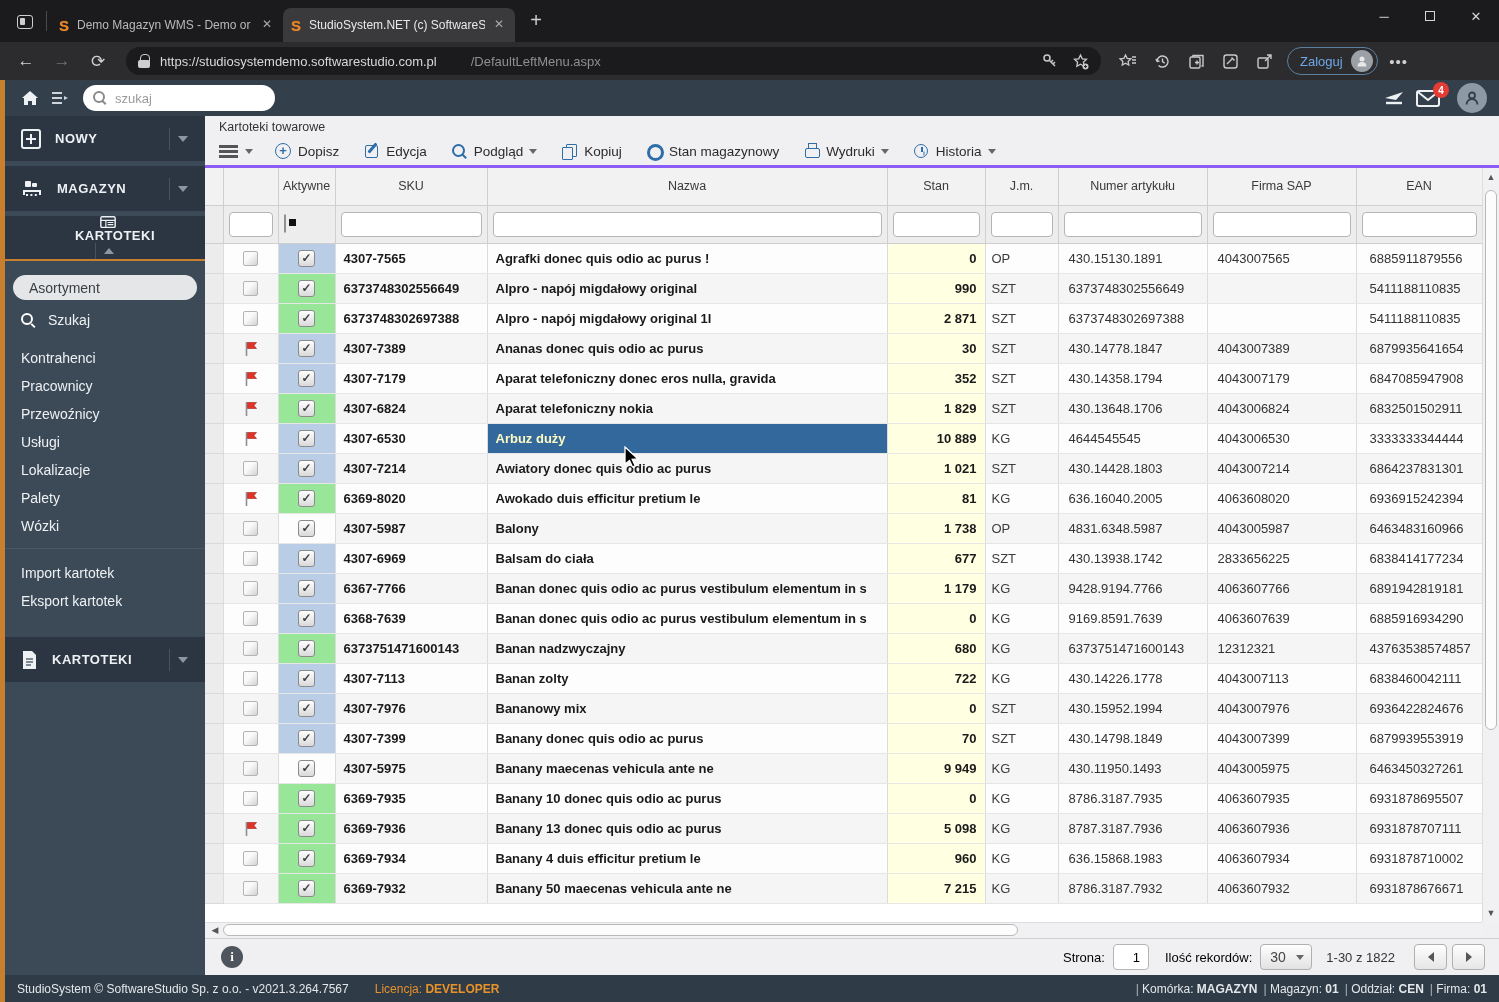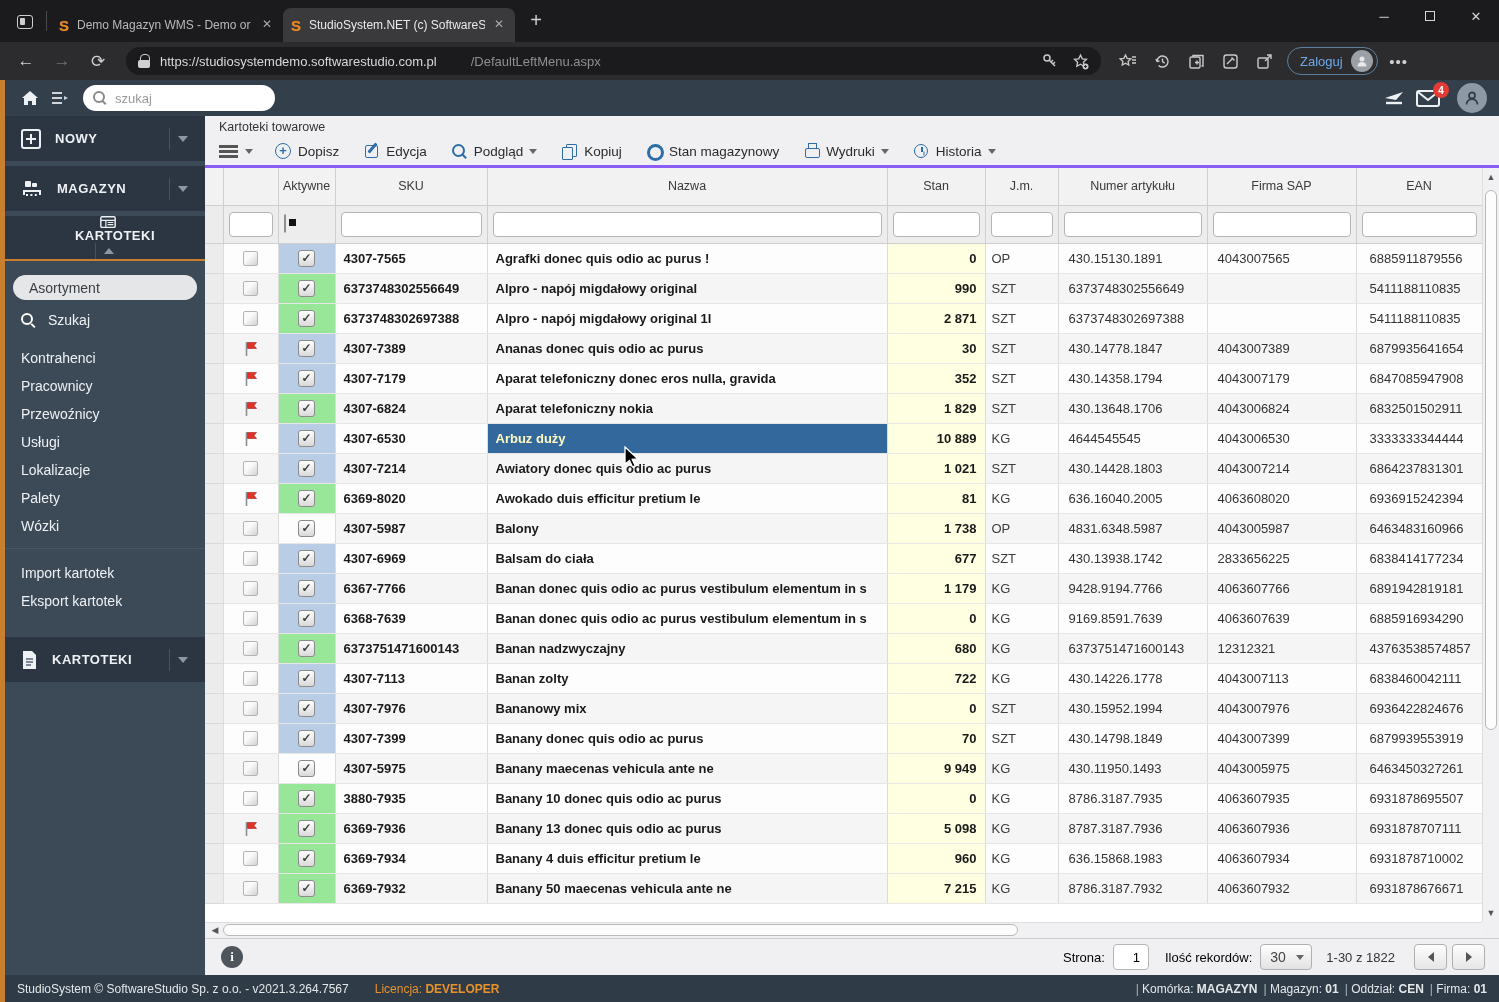--- a/index.html
+++ b/index.html
@@ -785,21 +785,21 @@
                   <td class="c-ean">6463450327261</td>
                 </tr>
 
                 <tr>
                   <td class="c-num"></td>
                   <td class="c-icon ic-box">
                     
                     <span class="graybox"></span>
                   </td>
                   <td class="c-ak ak-green"><span class="cb"></span></td>
-                  <td class="c-sku">3880-7935</td>
+                  <td class="c-sku">6369-7935</td>
                   <td class="c-nazwa">Banany 10 donec quis odio ac purus</td>
                   <td class="c-stan">0</td>
                   <td class="c-jm">KG</td>
                   <td class="c-art">8786.3187.7935</td>
                   <td class="c-sap">4063607935</td>
                   <td class="c-ean">6931878695507</td>
                 </tr>
 
                 <tr>
                   <td class="c-num"></td>

